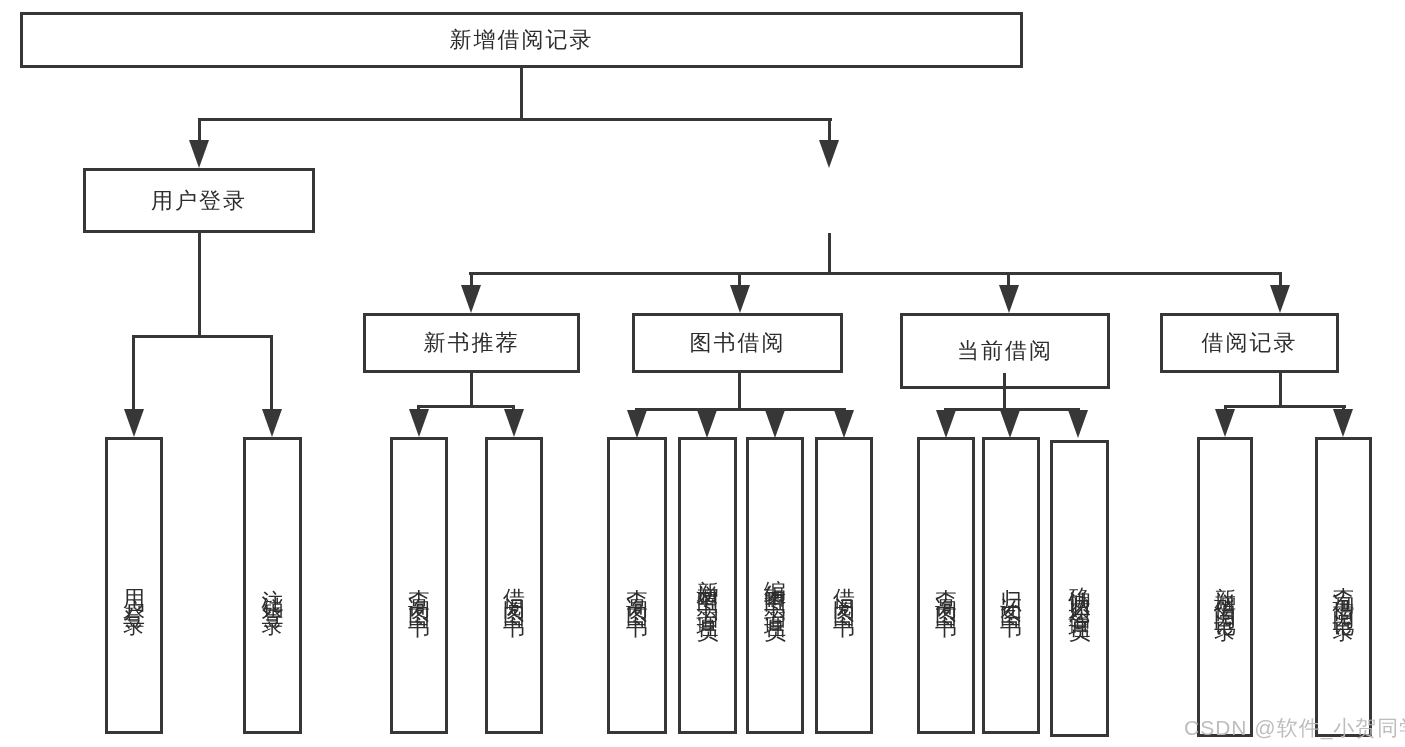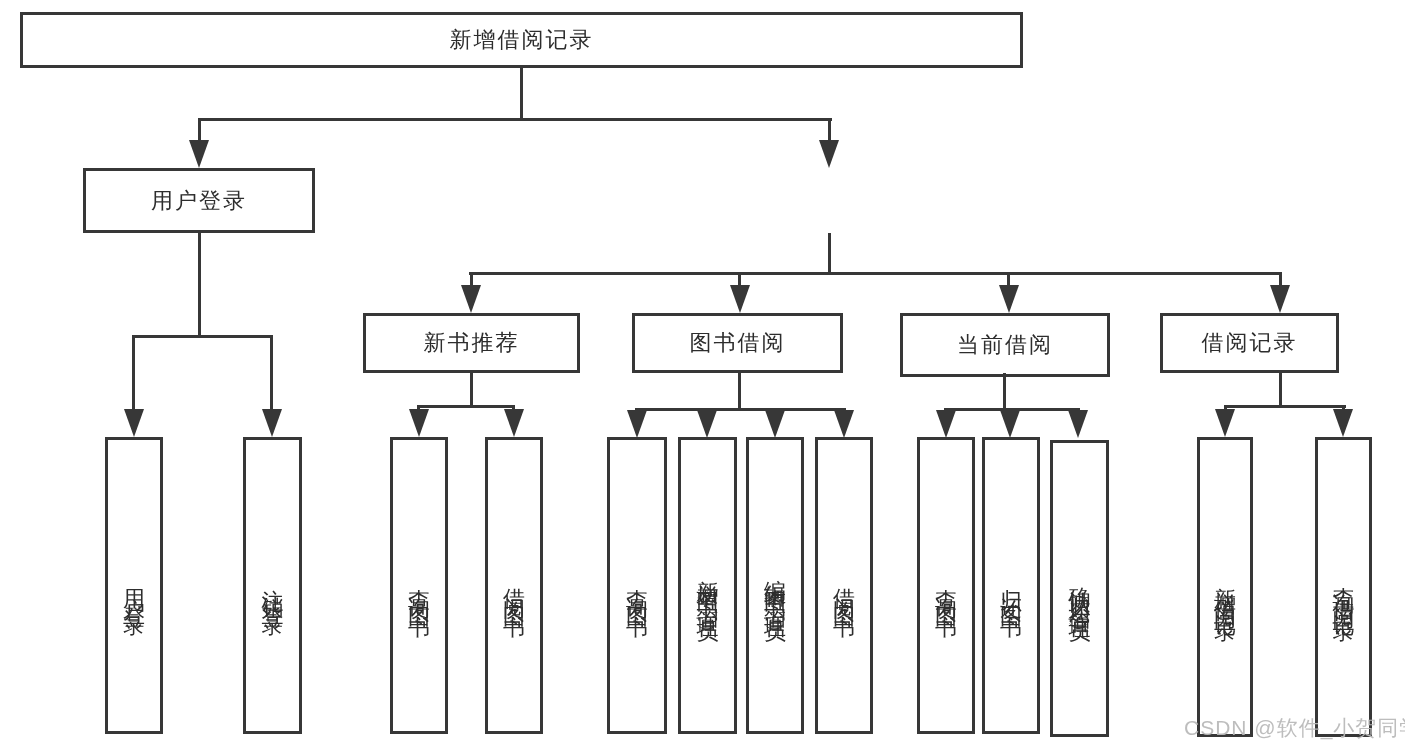--- a/index.html
+++ b/index.html
@@ -21,21 +21,21 @@
 <body>
 
 <div class="stage">
 
   <div class="box" style="left:20px;top:12px;width:1003px;height:56px;">新增借阅记录</div>
 
   <div class="box" style="left:83px;top:168px;width:232px;height:65px;">用户登录</div>
 
   <div class="box" style="left:363px;top:313px;width:217px;height:60px;">新书推荐</div>
   <div class="box" style="left:632px;top:313px;width:211px;height:60px;">图书借阅</div>
-  <div class="box" style="left:900px;top:313px;width:210px;height:64px;">当前借阅</div>
+  <div class="box" style="left:900px;top:313px;width:210px;height:76px;">当前借阅</div>
   <div class="box" style="left:1160px;top:313px;width:179px;height:60px;">借阅记录</div>
 
   <div class="box vbox" style="left:105px;top:437px;width:58px;height:297px;">用户登录</div>
   <div class="box vbox" style="left:243px;top:437px;width:59px;height:297px;">注销登录</div>
 
   <div class="box vbox" style="left:390px;top:437px;width:58px;height:297px;">查询图书</div>
   <div class="box vbox" style="left:485px;top:437px;width:58px;height:297px;">借阅图书</div>
 
   <div class="box vbox" style="left:607px;top:437px;width:60px;height:297px;">查询图书</div>
   <div class="box vbox" style="left:678px;top:437px;width:59px;height:297px;letter-spacing:6px;">新增图书（管理员）</div>

